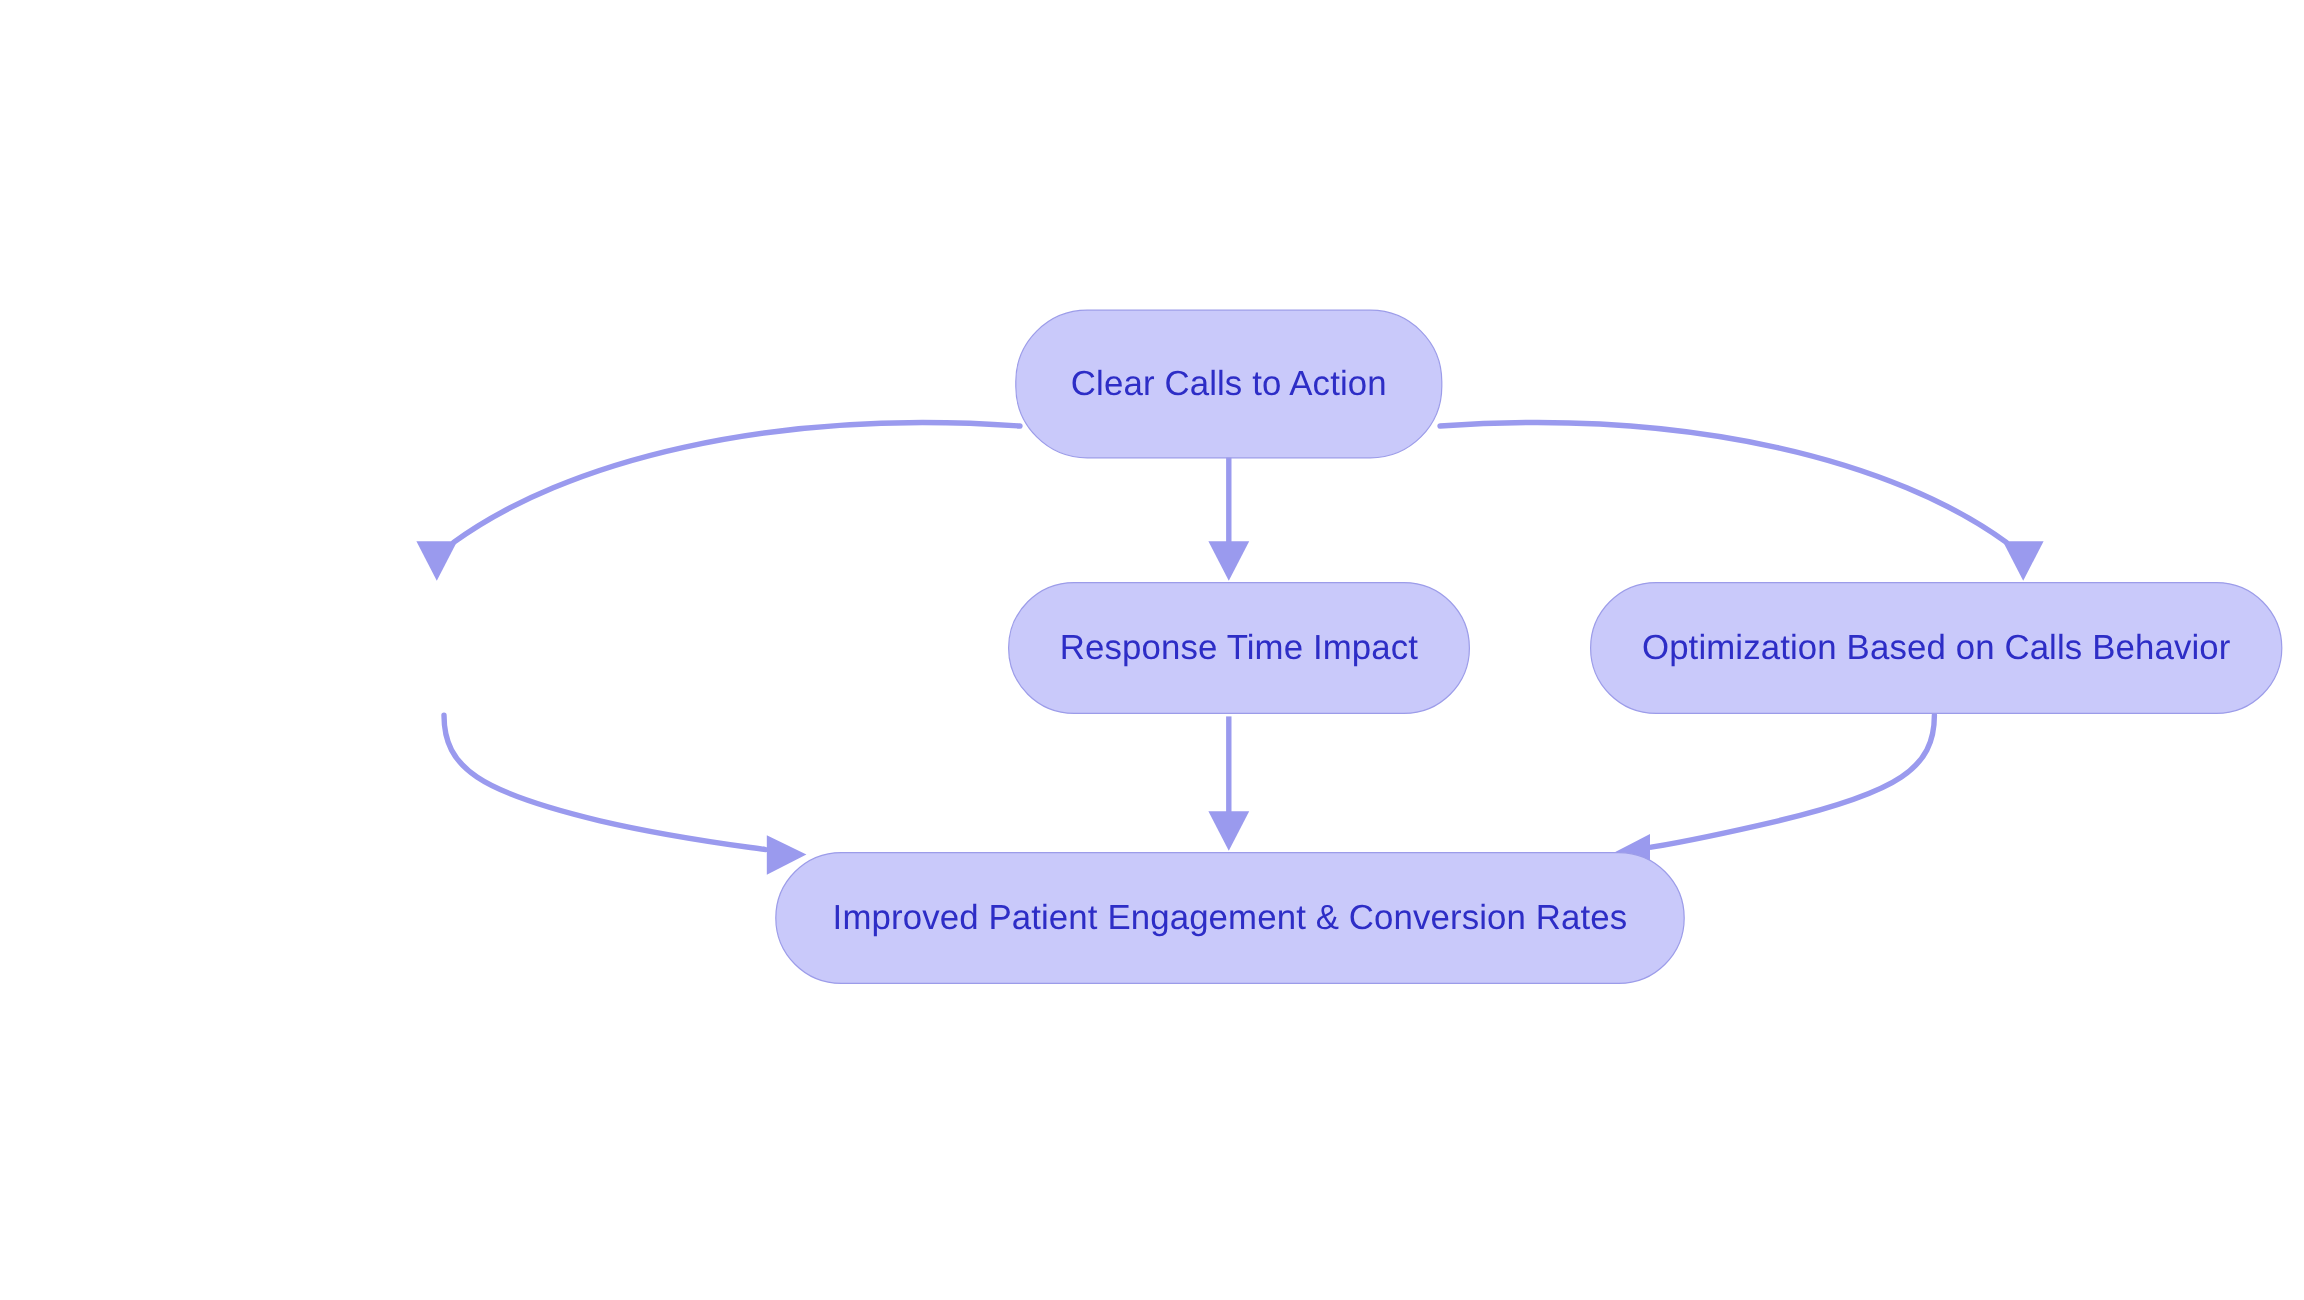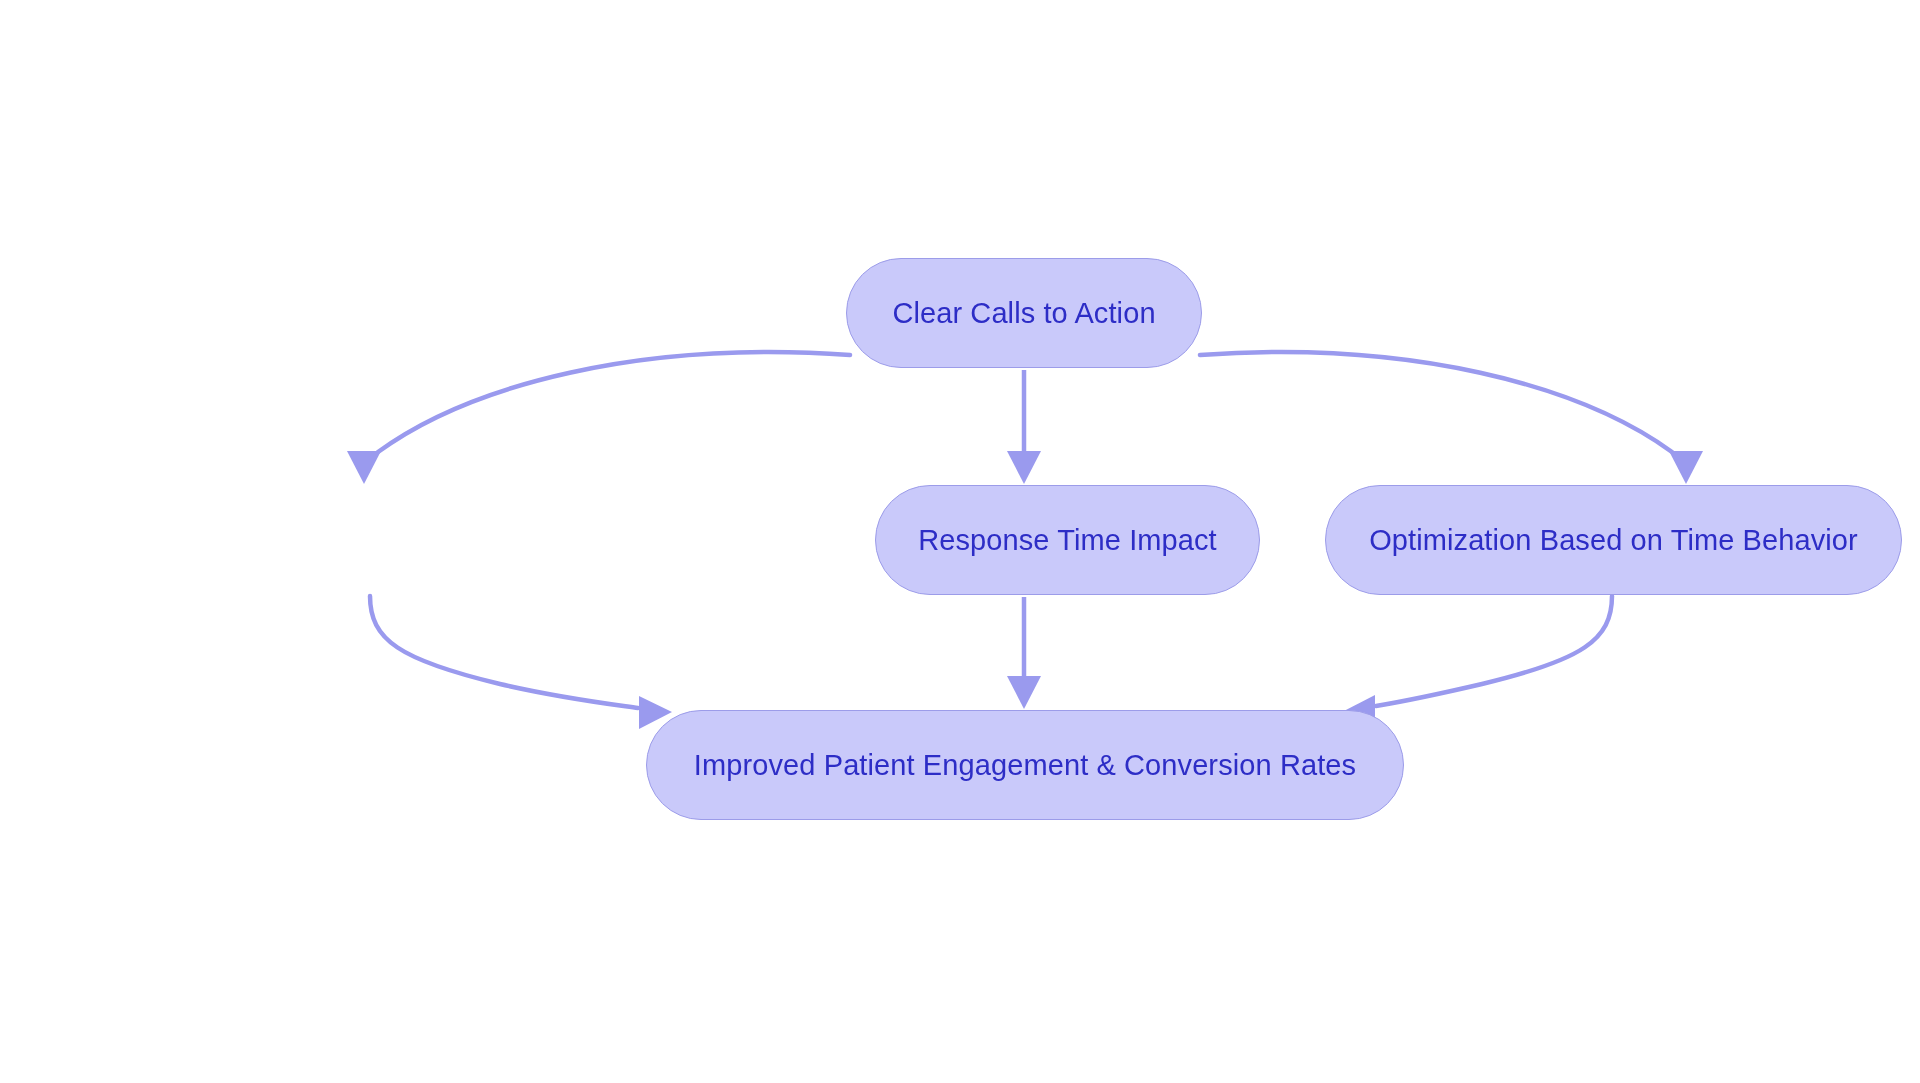--- a/index.html
+++ b/index.html
@@ -80,30 +80,30 @@
       <path d="M 1024,597 L 1024,677" fill="none" stroke="#9a9aee" stroke-width="4.5" stroke-linecap="butt"></path>
       <polygon points="1024,709 1007,676 1041,676" fill="#9a9aee"></polygon>
     </g>
 
     <g>
       <path d="M 1612,596 C 1612,640 1582,660 1482,684 C 1422,698 1400,702 1376,706" fill="none" stroke="#9a9aee" stroke-width="4.5" stroke-linecap="round"></path>
       <polygon points="1342,712 1375,695 1375,728" fill="#9a9aee"></polygon>
     </g>
   </svg>
 
-  <div class="node" id="node-clear-calls-to-action" style="left:846px; top:258px; width:356px; height:110px;">
+  <div class="node" id="node-clear-calls-to-action" style="left:846px; top:258px; width:356px; height:124px;">
     <span class="node-label">Clear Calls to Action</span>
   </div>
 
 
-  <div class="node" id="node-response-time-impact" style="left:875px; top:485px; width:385px; height:110px;">
+  <div class="node" id="node-response-time-impact" style="left:840px; top:485px; width:385px; height:110px;">
     <span class="node-label">Response Time Impact</span>
   </div>
 
   <div class="node" id="node-optimization-user-behavior" style="left:1325px; top:485px; width:577px; height:110px;">
-    <span class="node-label">Optimization Based on Time Behavior</span>
+    <span class="node-label">Optimization Based on Calls Behavior</span>
   </div>
 
   <div class="node" id="node-improved-engagement" style="left:646px; top:710px; width:758px; height:110px;">
     <span class="node-label">Improved Patient Engagement &amp; Conversion Rates</span>
   </div>
 
 </div>
 
 </body></html>

